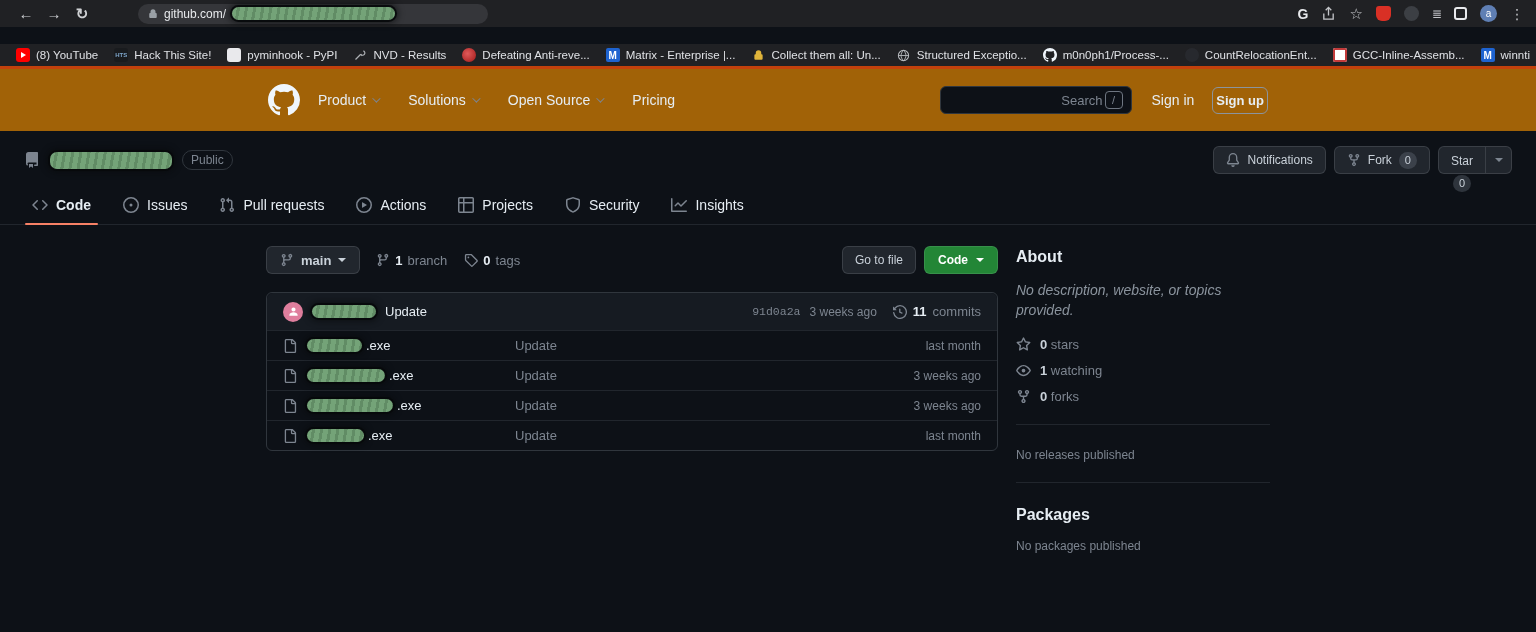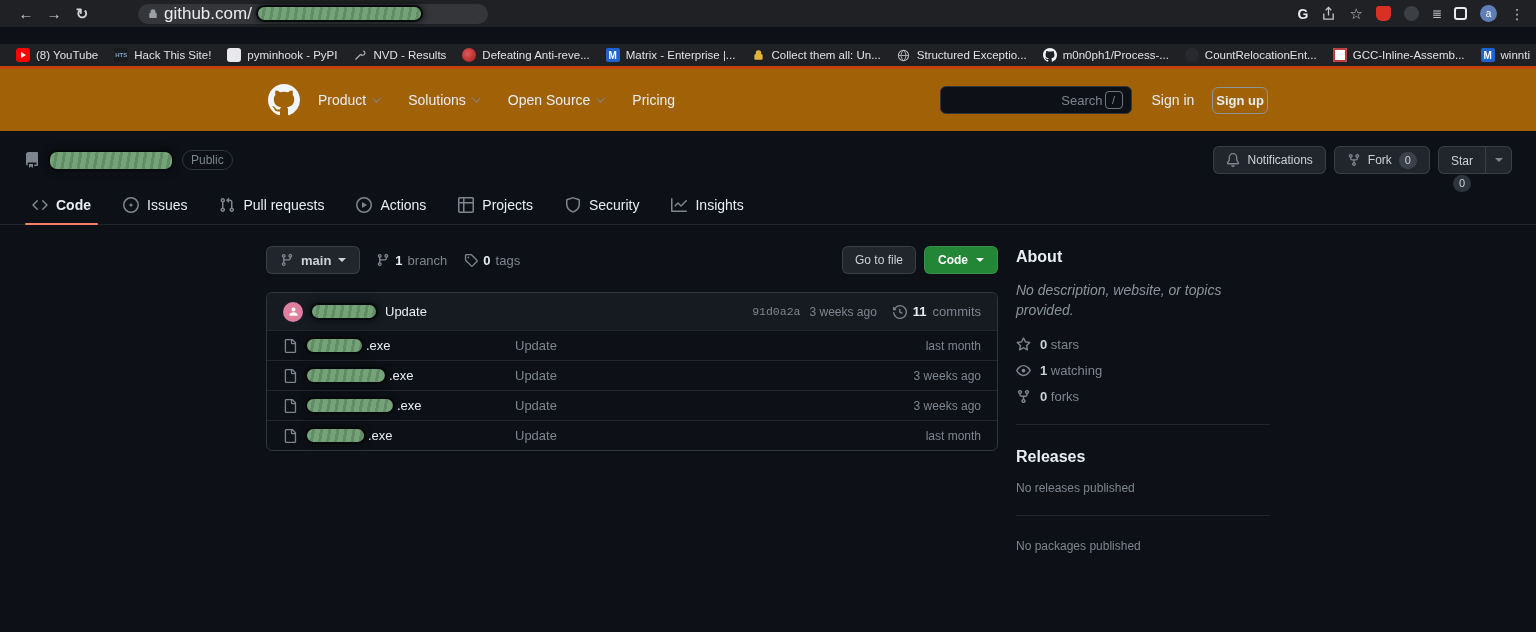--- a/index.html
+++ b/index.html
@@ -10,21 +10,21 @@
     font-family:"Liberation Sans", sans-serif;
     -webkit-font-smoothing:antialiased;
   }
   
   .toolbar { height:27px; background:#202124; display:flex; align-items:center; padding:0 12px; }
   .nav-btn { color:#cfd1d4; font-size:15px; width:28px; text-align:center; line-height:27px; }
   .urlbar {
     width:350px; height:20px; margin-left:42px; background:#35363a; border-radius:10px;
     display:flex; align-items:center; padding:0 10px; gap:6px;
   }
-  .url-text { color:#e8eaed; font-size:17px; white-space:nowrap; }
+  .url-text { color:#e8eaed; font-size:12px; white-space:nowrap; }
   .redact {
     display:inline-block; vertical-align:middle;
     background: repeating-linear-gradient(100deg, #74a378 0 5px, #618c65 5px 8px);
     border-radius:7px;
     box-shadow: 0 0 0 2px rgba(7,9,11,.9), 0 0 6px 3px rgba(7,9,11,.65);
   }
   .toolbar-right { margin-left:auto; display:flex; align-items:center; gap:13px; }
   .tr-ico { color:#c3c5c9; font-size:13px; line-height:1; }
   .ext-shield { width:15px; height:15px; background:#d93025; border-radius:3px 3px 6px 6px; }
   .ext-dark  { width:15px; height:15px; background:#3c3f44; border-radius:50%; }
@@ -458,18 +458,18 @@
         </svg>
       <span><b>1</b> <span>watching</span></span>
     </div>
     <div class="meta-row">
       <svg width="15" height="15" viewBox="0 0 16 16">
           <path d="M5 5.372v.878c0 .414.336.75.75.75h4.5a.75.75 0 00.75-.75v-.878a2.25 2.25 0 111.5 0v.878a2.25 2.25 0 01-2.25 2.25h-1.5v2.128a2.251 2.251 0 11-1.5 0V8.5h-1.5A2.25 2.25 0 013.5 6.25v-.878a2.25 2.25 0 111.5 0zM5 3.25a.75.75 0 10-1.5 0 .75.75 0 001.5 0zm6.75.75a.75.75 0 100-1.5.75.75 0 000 1.5zm-3 8.75a.75.75 0 10-1.5 0 .75.75 0 001.5 0z"></path>
         </svg>
       <span><b>0</b> <span>forks</span></span>
     </div>
     <hr class="side-divider">
-    <h3 class="side-title">Releases</h3>
     <p class="side-empty">No releases published</p>
     <hr class="side-divider">
+    <h3 class="side-title">Packages</h3>
     <p class="side-empty">No packages published</p>
   </aside>
 </div>
 
 </body></html>

